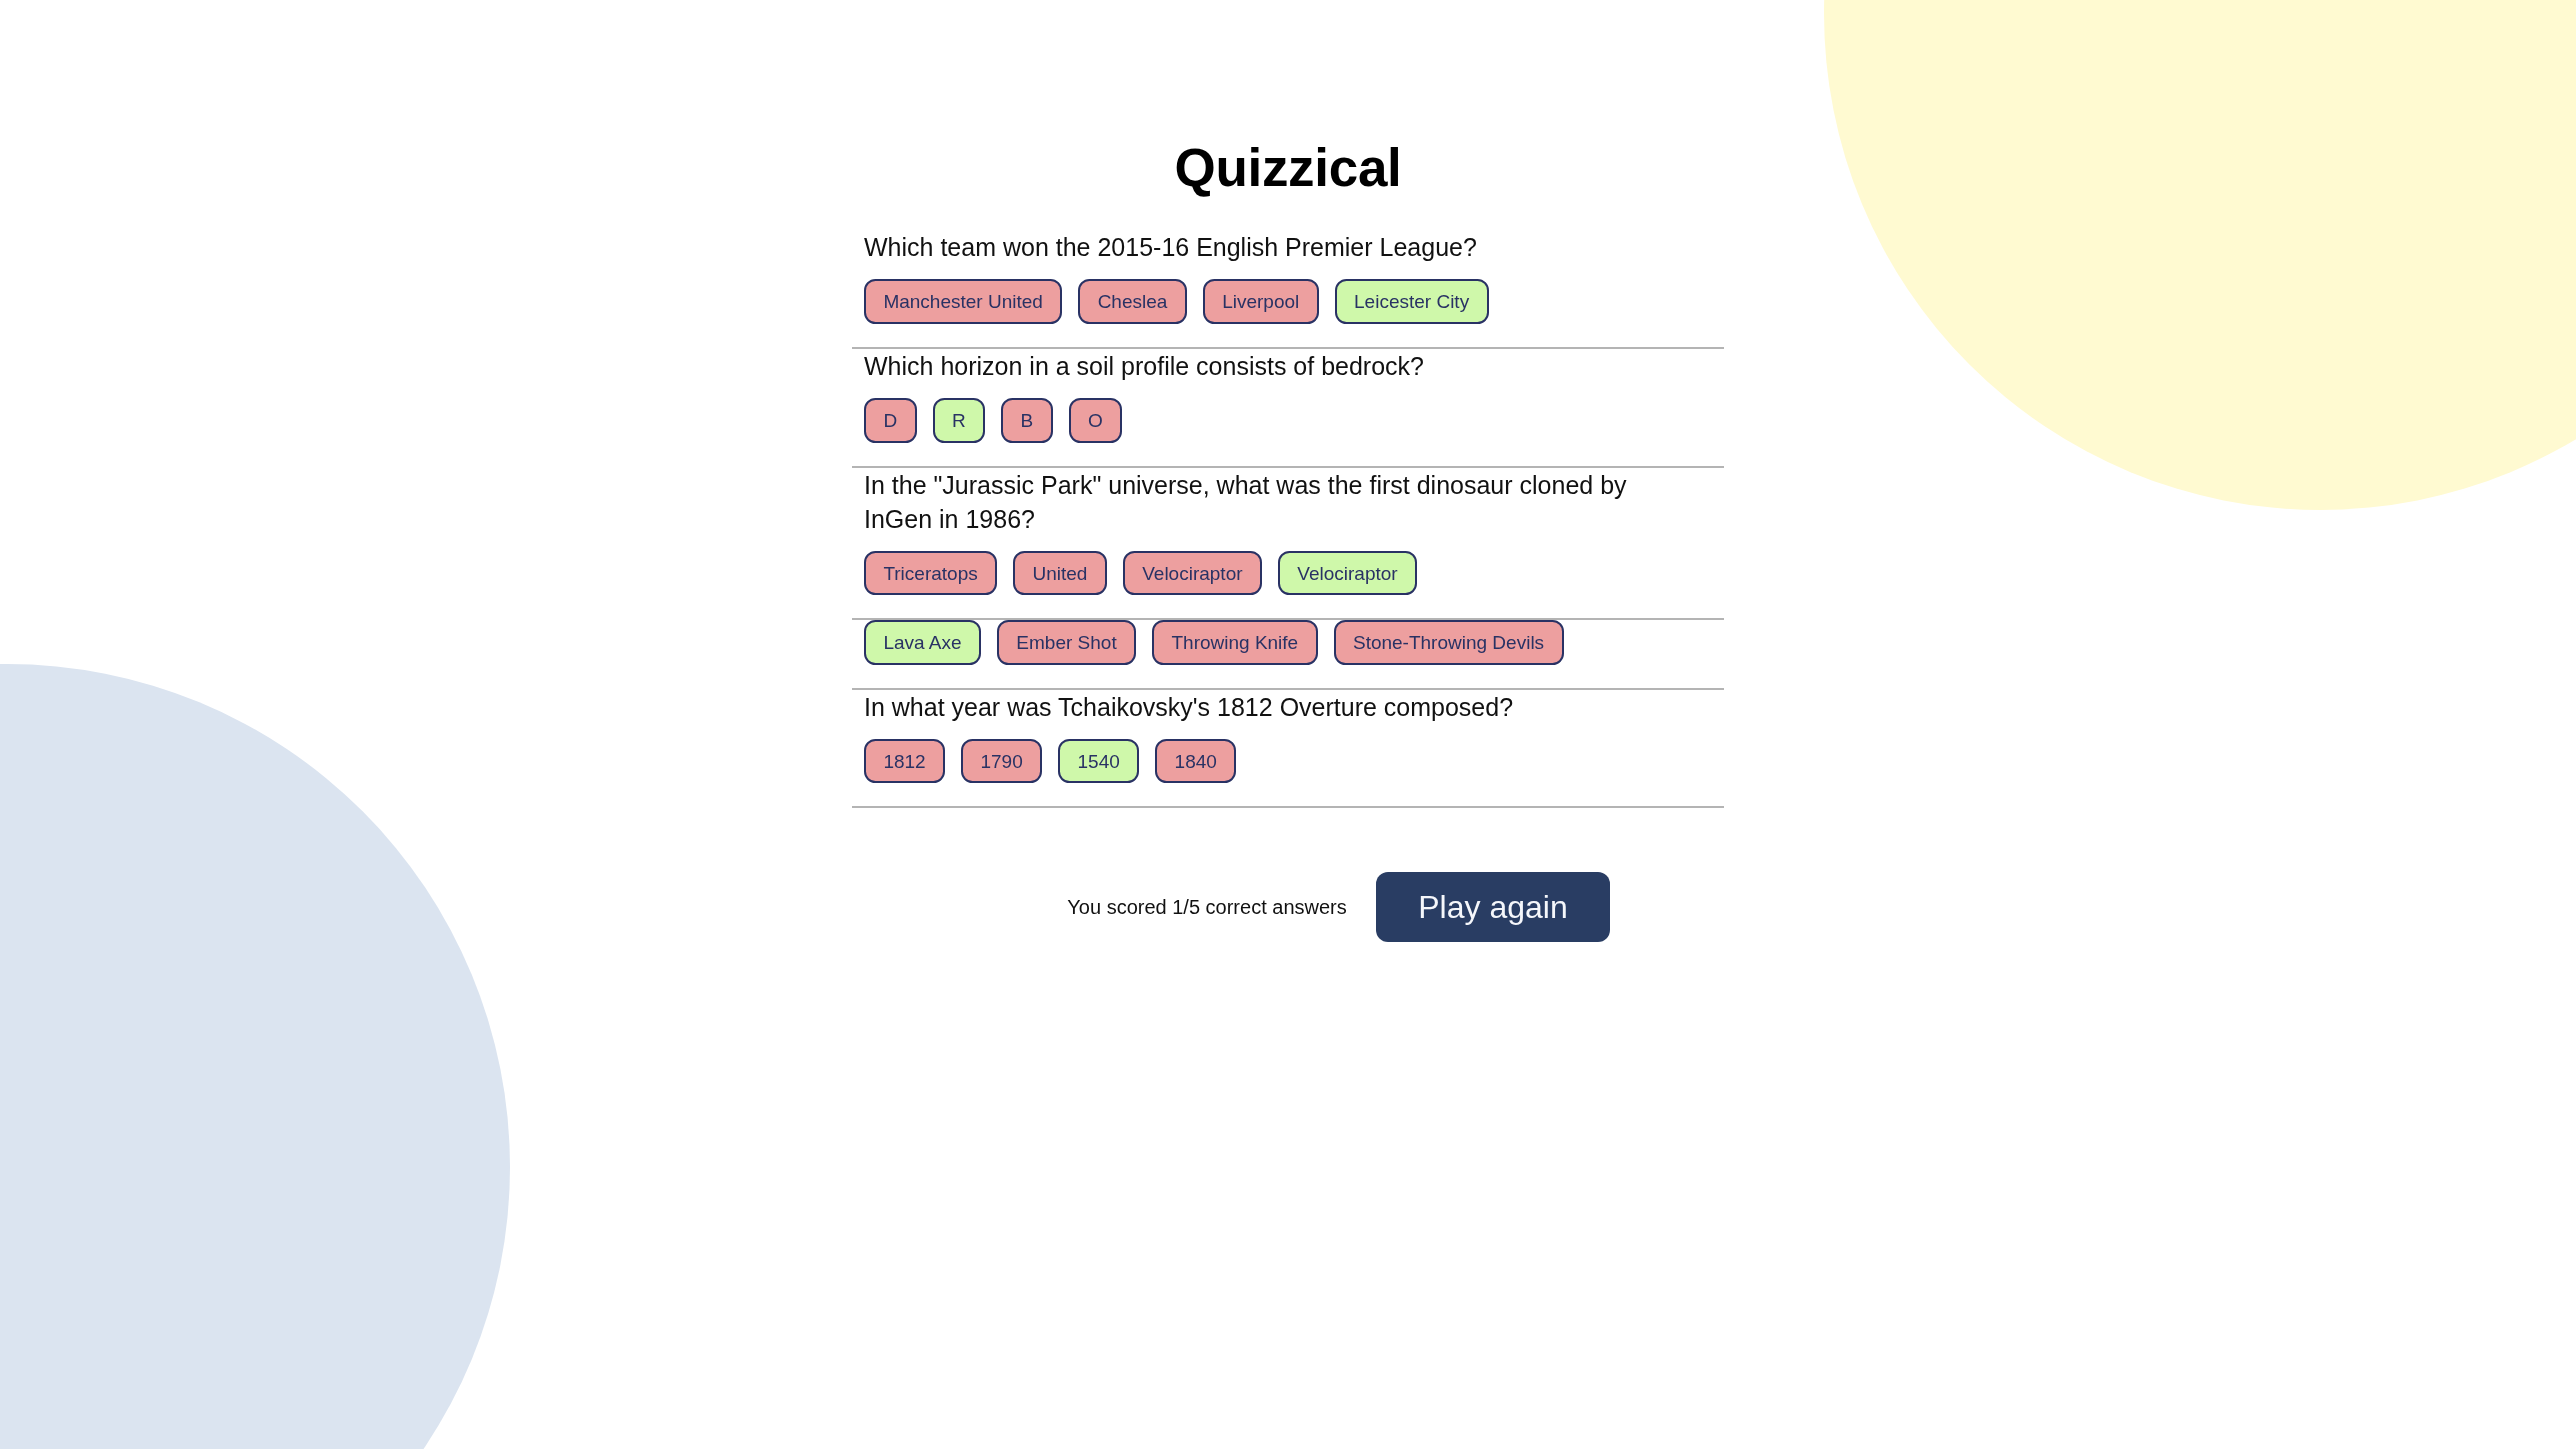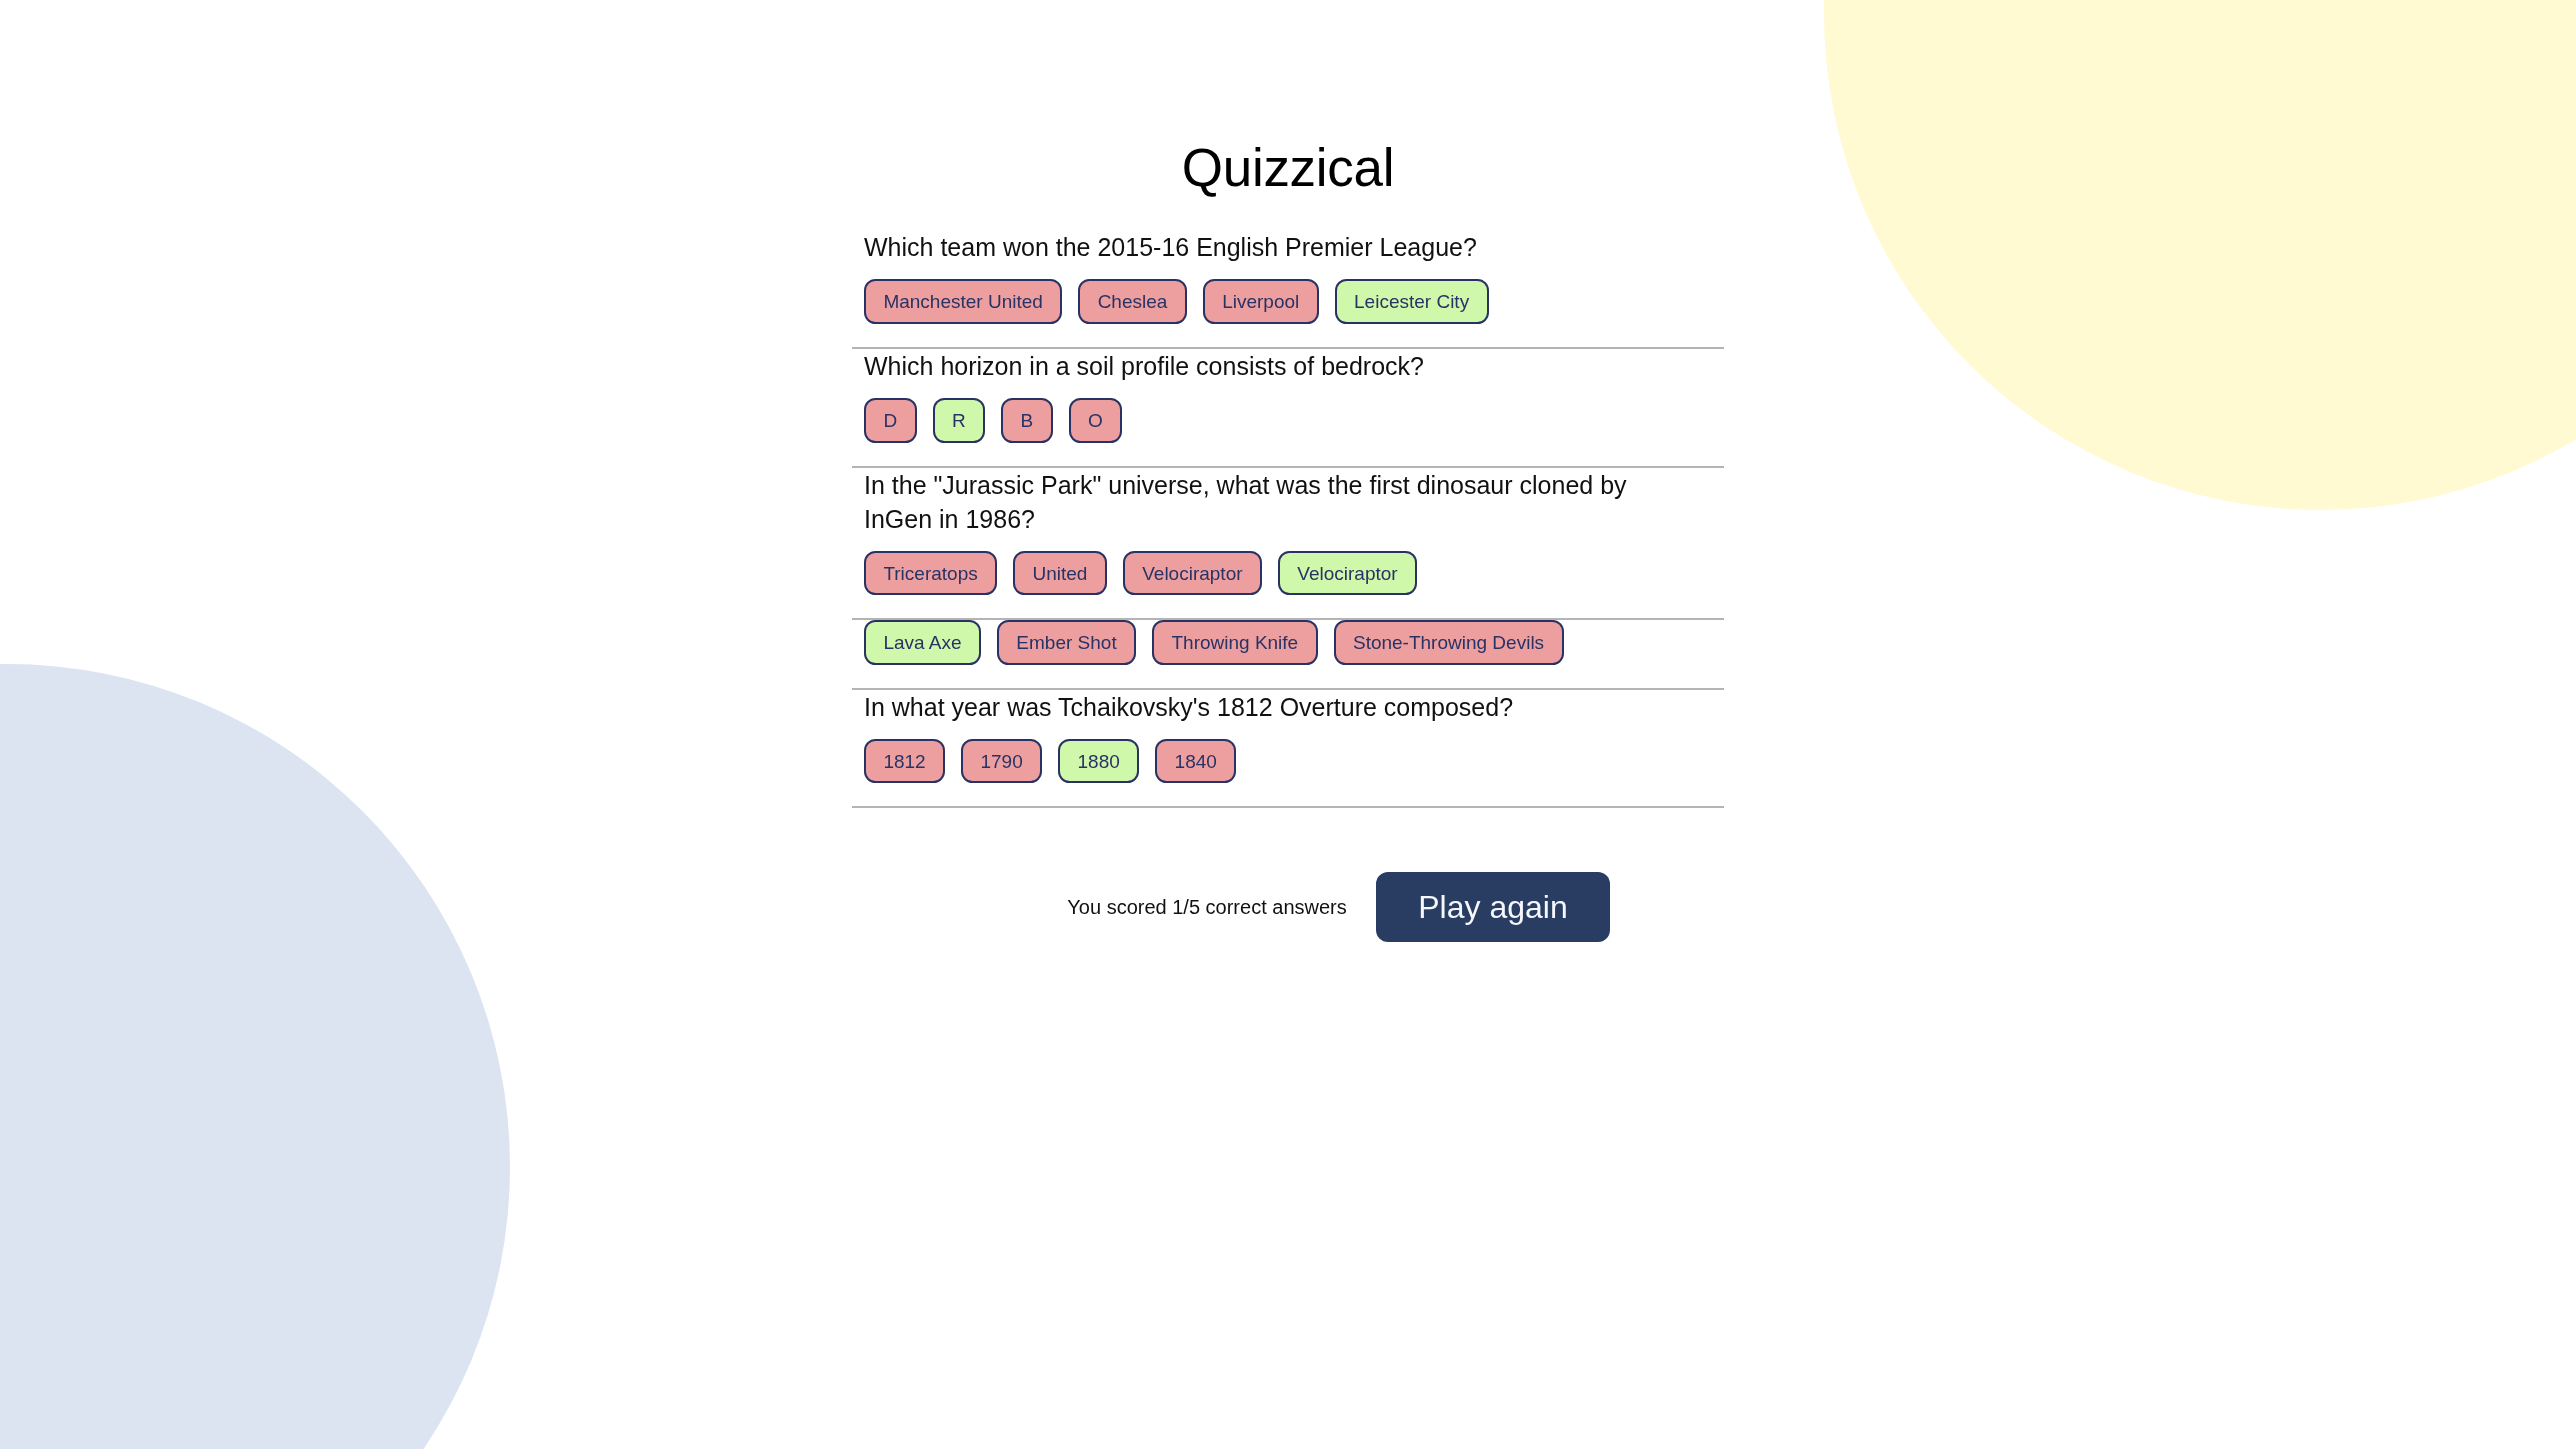--- a/index.html
+++ b/index.html
@@ -43,21 +43,21 @@
     transform: translateX(-50%);
     top: 0;
     width: 872px;
     padding-top: 141px;
     box-sizing: border-box;
   }
 
   #page-title {
     text-align: center;
     font-size: 53px;
-    font-weight: normal;
+    font-weight: bold;
     color: #000000;
     letter-spacing: -0.3px;
     margin: 0 0 36px 0;
     line-height: 1;
   }
 
   .quiz-list {
     width: 872px;
     margin: 12px auto;
   }
@@ -196,21 +196,21 @@
           </div>
         </div>
       </div>
       <div class="divider"></div>
       <div class="question-block">
         <div class="inner">
           <p class="question-text">In what year was Tchaikovsky's 1812 Overture composed?</p>
           <div class="answers">
             <button class="answer-btn wrong">1812</button>
             <button class="answer-btn wrong">1790</button>
-            <button class="answer-btn correct">1880</button>
+            <button class="answer-btn correct">1540</button>
             <button class="answer-btn wrong">1840</button>
           </div>
         </div>
       </div>
       <div class="divider"></div>
     </div>
 
   <div id="results-bar">
     <span id="score-text">You scored 1/5 correct answers</span>
     <button id="play-again-button">Play again</button>

